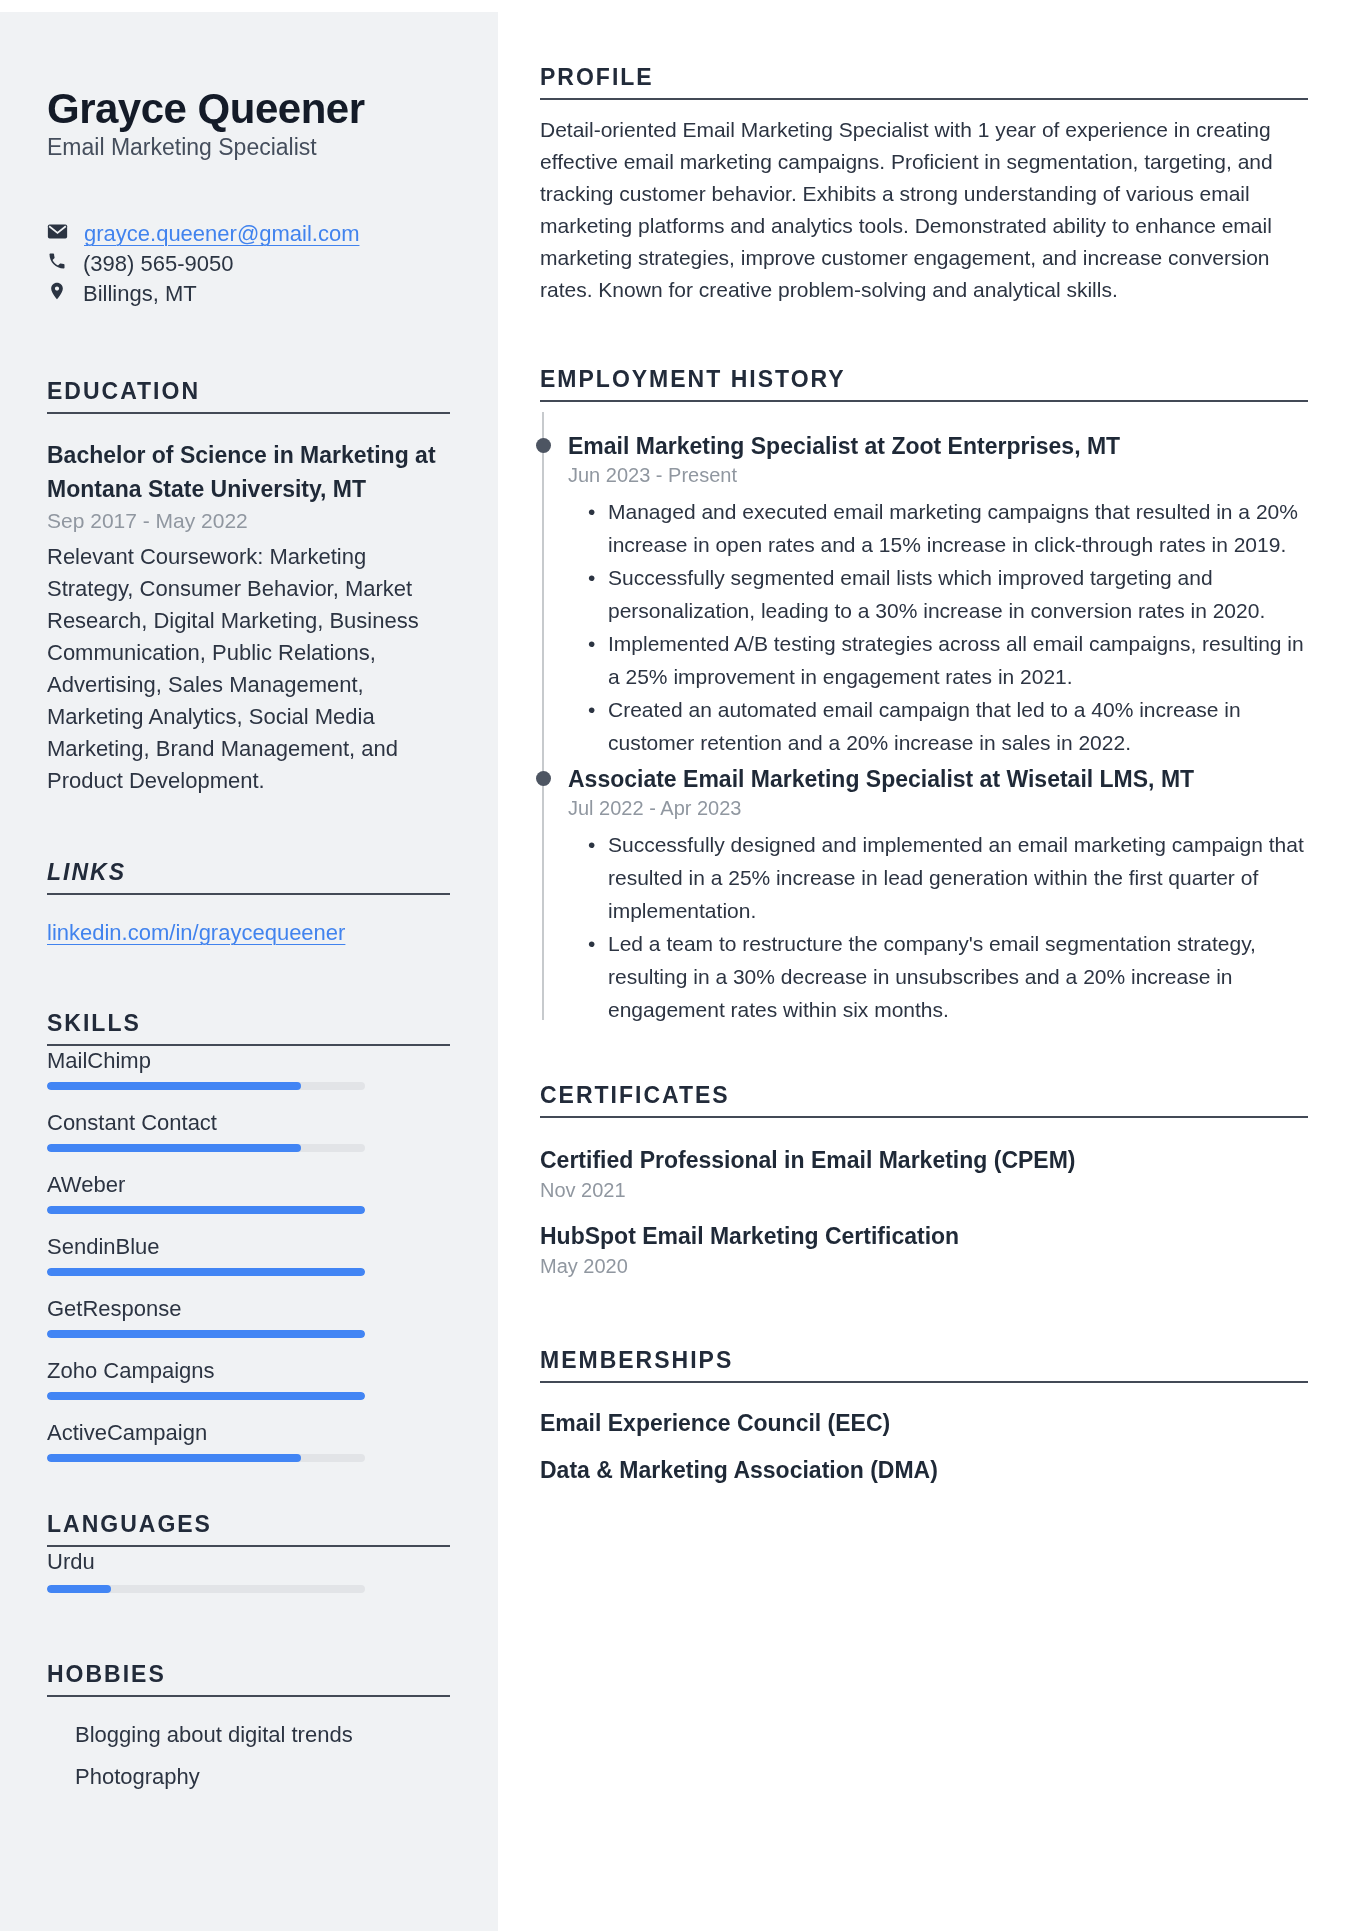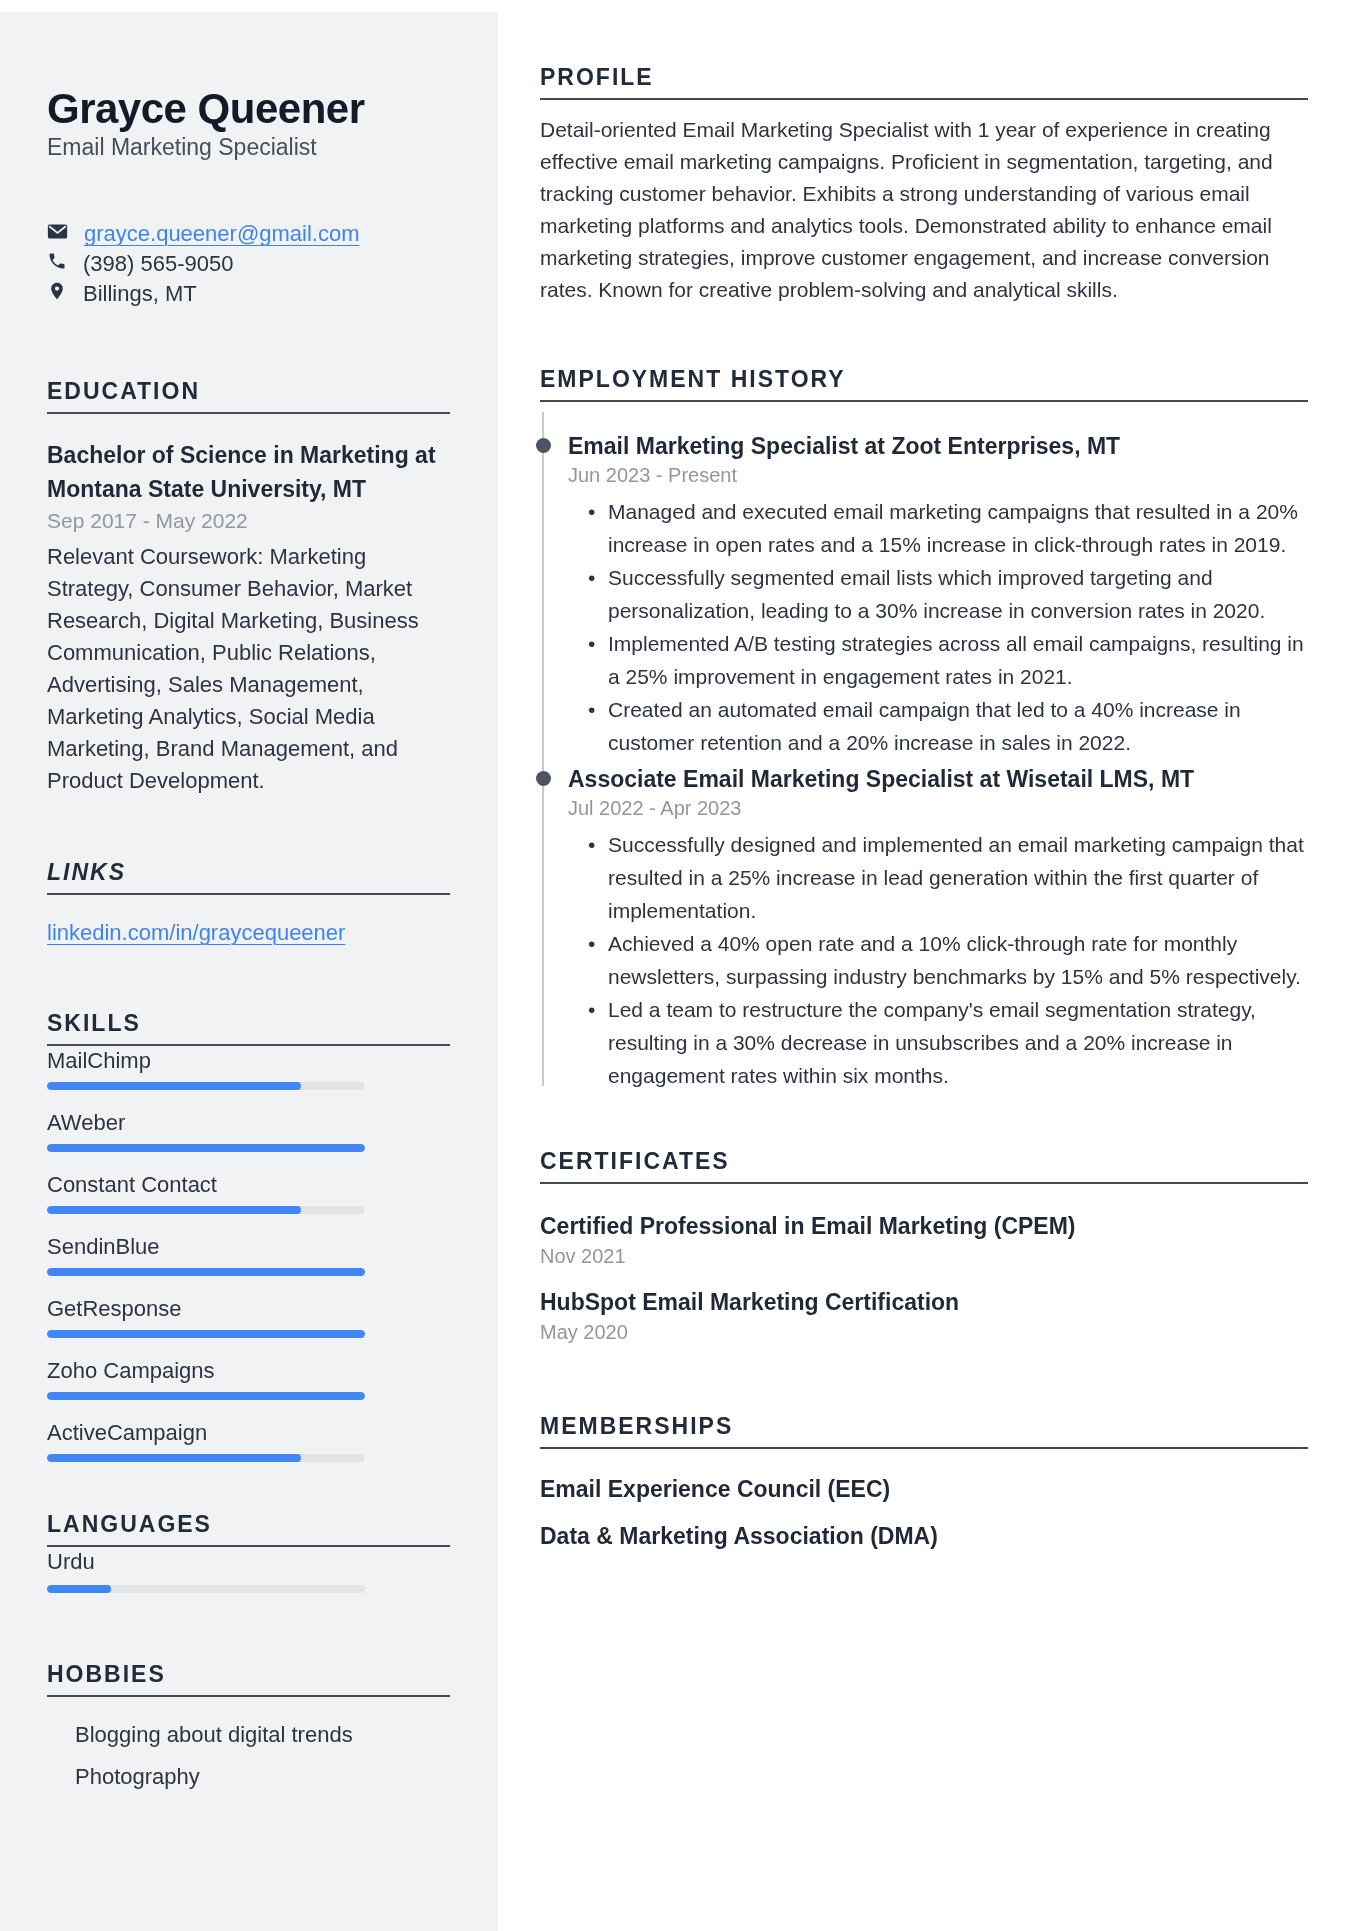--- a/index.html
+++ b/index.html
@@ -115,29 +115,29 @@
   </div>
 
   <h2 class="section-heading sb-skills-heading">SKILLS</h2>
   <div class="skill-item">
     <div class="skill-label">MailChimp</div>
     <div class="bar-track">
         <div class="bar-fill" style="width: 80%;"></div>
       </div>
   </div>
   <div class="skill-item">
+    <div class="skill-label">Constant Contact</div>
+    <div class="bar-track">
+        <div class="bar-fill" style="width: 80%;"></div>
+      </div>
+  </div>
+  <div class="skill-item">
     <div class="skill-label">AWeber</div>
     <div class="bar-track">
         <div class="bar-fill" style="width: 100%;"></div>
-      </div>
-  </div>
-  <div class="skill-item">
-    <div class="skill-label">Constant Contact</div>
-    <div class="bar-track">
-        <div class="bar-fill" style="width: 80%;"></div>
       </div>
   </div>
   <div class="skill-item">
     <div class="skill-label">SendinBlue</div>
     <div class="bar-track">
         <div class="bar-fill" style="width: 100%;"></div>
       </div>
   </div>
   <div class="skill-item">
     <div class="skill-label">GetResponse</div>
@@ -188,21 +188,20 @@
         <li>Implemented A/B testing strategies across all email campaigns, resulting in a 25% improvement in engagement rates in 2021.</li>
         <li>Created an automated email campaign that led to a 40% increase in customer retention and a 20% increase in sales in 2022.</li>
       </ul>
     </div>
 
     <div class="job">
       <h3 class="job-title"><span class="timeline-dot"></span><span>Associate Email Marketing Specialist at Wisetail LMS, MT</span></h3>
       <div class="job-dates">Jul 2022 - Apr 2023</div>
       <ul class="bullet-list">
         <li>Successfully designed and implemented an email marketing campaign that resulted in a 25% increase in lead generation within the first quarter of implementation.</li>
-        <li>Achieved a 40% open rate and a 10% click-through rate for monthly newsletters, surpassing industry benchmarks by 15% and 5% respectively.</li>
         <li>Led a team to restructure the company's email segmentation strategy, resulting in a 30% decrease in unsubscribes and a 20% increase in engagement rates within six months.</li>
       </ul>
     </div>
   </div>
 
   <h2 class="section-heading certificates-heading">CERTIFICATES</h2>
   <p class="cert-title cert-first">Certified Professional in Email Marketing (CPEM)</p>
   <p class="cert-date">Nov 2021</p>
   <p class="cert-title cert-rest">HubSpot Email Marketing Certification</p>
   <p class="cert-date">May 2020</p>

